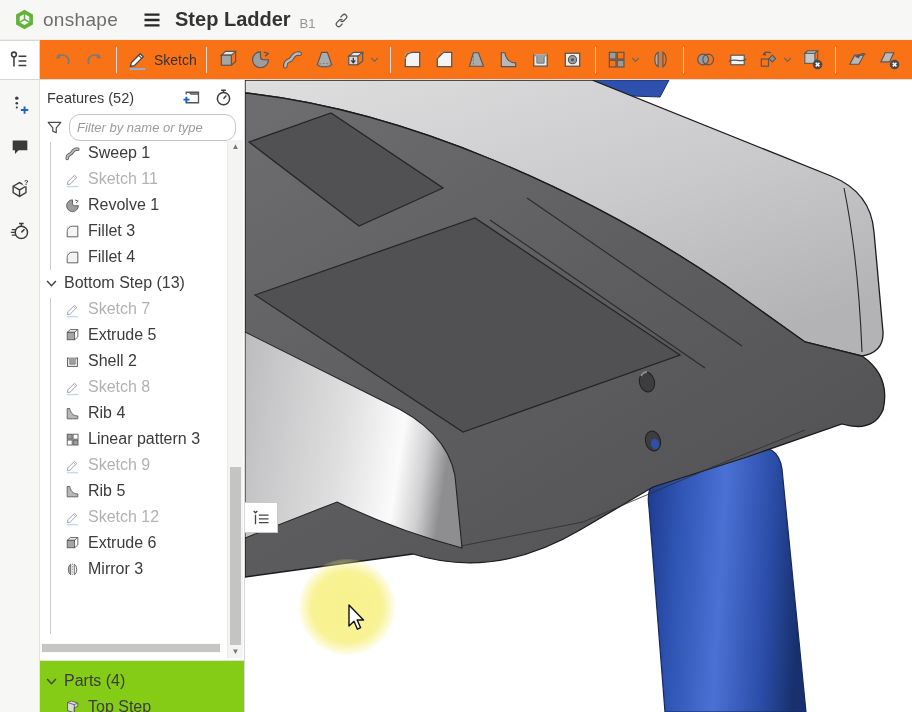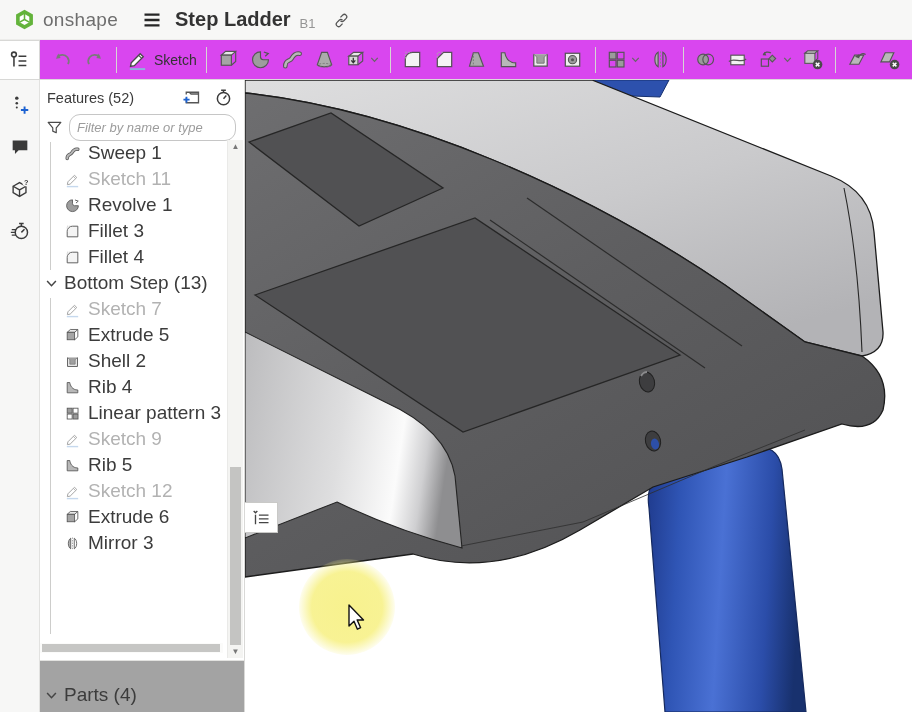--- a/index.html
+++ b/index.html
@@ -16,21 +16,21 @@
   .doc-version{font-size:13px;color:#959595;margin-left:9px;margin-top:8px}
   .link-ic{width:17px;height:17px;margin-left:17px;margin-top:2px}
   
   .sidebar{position:absolute;left:0;top:40px;width:40px;height:672px;background:#f7f7f6;
            border-right:1px solid #e2e2e0;box-sizing:border-box;display:flex;flex-direction:column;align-items:center}
   .sbtn{width:34px;height:34px;display:flex;align-items:center;justify-content:center;margin-top:8px;cursor:pointer}
   .sbtn .ic{width:22px;height:22px}
   .sbtn.active{width:40px;height:40px;margin-top:0;background:#fff;border:1px solid #d8d8d6;
                border-left:none;box-sizing:border-box}
   
-  .toolbar{position:absolute;left:40px;top:40px;width:872px;height:40px;background:#d946ef;
+  .toolbar{position:absolute;left:40px;top:40px;width:872px;height:40px;background:#f97316;
            border-bottom:1px solid #dcdcda;box-sizing:border-box;display:flex;align-items:center;
            overflow:hidden;padding-left:6px}
   .tbtn{height:34px;min-width:30px;display:flex;align-items:center;justify-content:center;
         background:none;border:0;padding:0 2px;margin:0 1px;cursor:pointer}
   .tbtn .ic{width:23px;height:23px}
   .tlabel{font-size:14px;color:#333;margin-left:5px}
   .tcaret{width:13px;height:13px;margin-left:1px}
   .tcaret .ic{width:13px;height:13px}
   .tsep{width:1px;height:26px;background:#d6d6d4;margin:0 6px;flex:none}
   
@@ -43,32 +43,32 @@
   .pfilter .ic{width:19px;height:19px;margin-right:5px;flex:none}
   .filter-input{flex:1;height:25px;border:1px solid #c6c6c6;border-radius:11px;padding:0 7px;
                 font-size:13px;font-family:"Liberation Sans",sans-serif;color:#444;min-width:0}
   .filter-input::placeholder{font-style:italic;color:#9c9c9c}
   .flist{position:absolute;left:0;top:60px;width:188px;height:494px;overflow:hidden}
   .frow{height:26px;display:flex;align-items:center;padding-left:24px;position:relative;z-index:1;cursor:pointer}
   .frow.group{padding-left:4px}
   .fic{width:17px;height:17px;margin-right:7px;flex:none}
   .chev{width:15px;height:15px;margin-right:5px;flex:none}
   .chev .ic{width:15px;height:15px}
-  .flabel{font-size:19px;color:#3c3c3c;white-space:nowrap}
+  .flabel{font-size:16px;color:#3c3c3c;white-space:nowrap}
   .suppressed .flabel{color:#b2b2b2}
   .suppressed .fic{opacity:.5}
   .guide{position:absolute;left:10px;width:1px;background:#cdcdcb;z-index:0}
   .vscroll{position:absolute;right:1px;top:60px;width:16px;height:518px;background:#f4f4f2;
            border-left:1px solid #eaeae8;box-sizing:border-box}
   .varrow{position:absolute;left:0;width:100%;text-align:center;font-size:8px;color:#777;cursor:pointer}
   .vthumb{position:absolute;left:2px;width:11px;top:327px;height:178px;background:#c4c4c2;cursor:pointer}
   .hscroll{position:absolute;left:0;top:563px;width:183px;height:10px;background:#fbfbfa}
   .hthumb{position:absolute;left:2px;top:1px;height:8px;width:178px;background:#c6c6c4;cursor:pointer}
   .parts{position:absolute;left:0;right:0;top:580px;bottom:0;border-top:1px solid #e2e2e0;
-         padding-top:21px;overflow:hidden;background:#a3a3a3}
+         padding-top:7px;overflow:hidden;background:#84cc16}
   
   .viewport{position:absolute;left:245px;top:80px;width:667px;height:632px;background:#fff;overflow:hidden}
   .scene{position:absolute;left:0;top:0}
   .vp-toggle{position:absolute;left:0;top:422px;width:33px;height:31px;background:#fff;
              border:1px solid #c9c9c7;border-left:none;box-sizing:border-box;display:flex;
              align-items:center;justify-content:center;cursor:pointer;z-index:4}
   .vp-toggle .ic{width:20px;height:20px}
   .click-glow{position:absolute;left:54px;top:479px;width:96px;height:96px;border-radius:50%;z-index:3;
       background:radial-gradient(circle, rgba(247,241,136,.95) 0%, rgba(247,241,136,.9) 52%, rgba(247,241,136,0) 74%)}
   .cursor{position:absolute;left:100px;top:524px;width:24px;height:30px;z-index:5}
@@ -491,20 +491,26 @@
         <svg class="ic fic" viewBox="0 0 24 24">
           <use href="#sym-extrude"></use>
         </svg>
         <span class="flabel">Extrude 5</span>
       </div>
       <div class="frow">
         <svg class="ic fic" viewBox="0 0 24 24">
           <use href="#sym-shell"></use>
         </svg>
         <span class="flabel">Shell 2</span>
+      </div>
+      <div class="frow suppressed">
+        <svg class="ic fic" viewBox="0 0 24 24">
+          <use href="#sym-sketch"></use>
+        </svg>
+        <span class="flabel">Sketch 8</span>
       </div>
       <div class="frow">
         <svg class="ic fic" viewBox="0 0 24 24">
           <use href="#sym-rib"></use>
         </svg>
         <span class="flabel">Rib 4</span>
       </div>
       <div class="frow">
         <svg class="ic fic" viewBox="0 0 24 24">
           <use href="#sym-linear-pattern"></use>

